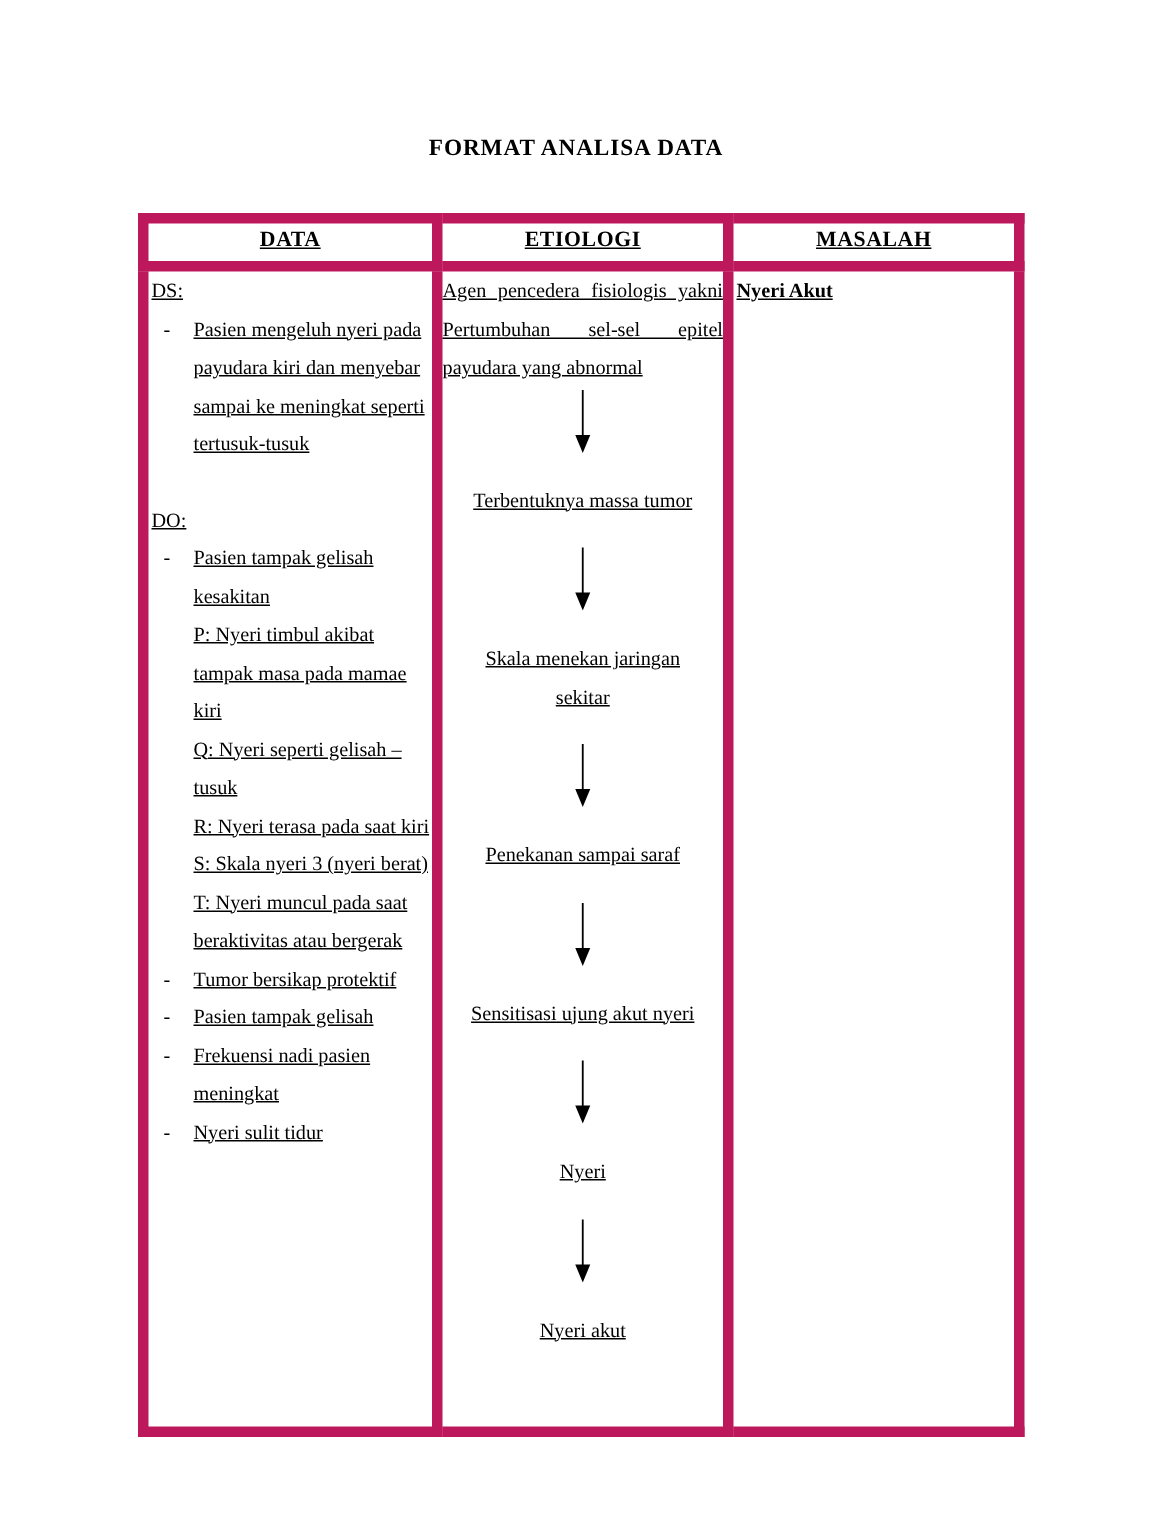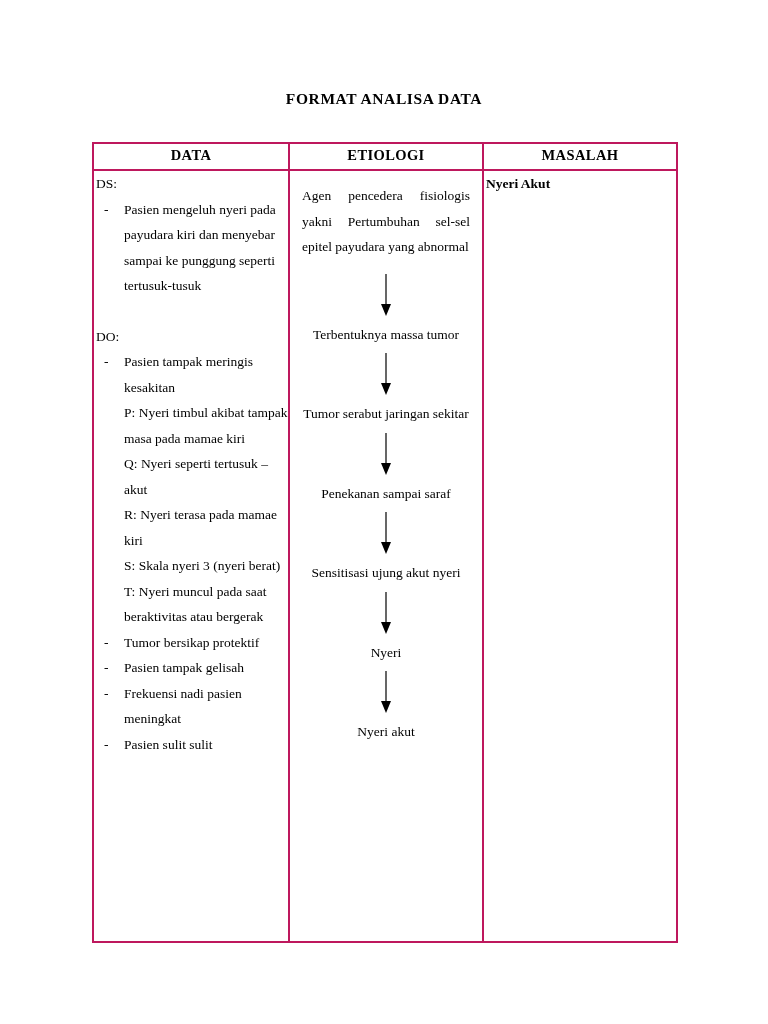--- a/index.html
+++ b/index.html
@@ -34,23 +34,24 @@
   table.analysis {
     position: absolute;
     top: 142px;
     left: 92px;
     width: 584px;
     border-collapse: collapse;
     table-layout: fixed;
   }
   table.analysis th,
   table.analysis td {
-    border: 2px solid #be185d;
+    border: 7px solid #be185d;
     vertical-align: top;
     padding: 0;
+    text-decoration: underline;
   }
   table.analysis th {
     font-size: 14.5px;
     font-weight: bold;
     text-align: center;
     padding: 3px 0 4px 0;
     letter-spacing: 0.4px;
     height: 18px;
   }
   .col-data { width: 196px; }
@@ -84,25 +85,25 @@
   .gap { height: 25px; }
 
   
   .etio {
     font-size: 13.5px;
     line-height: 25.5px;
   }
   .etio .just {
     text-align: justify;
     text-align-last: left;
-    margin: 12px;
+    margin: 0;
   }
   .etio .ctr {
     text-align: center;
-    margin: 4px;
+    margin: 17px;
   }
   .arrow {
     width: 100%;
     height: 46px;
     display: block;
     margin: 0 auto;
   }
   .masalah-txt {
     font-size: 13.5px;
     font-weight: bold;
@@ -131,39 +132,39 @@
         <th>MASALAH</th>
       </tr>
     </thead>
     <tbody>
       <tr>
 
         <td class="cell tall">
           <div class="txt">
             <div class="label-line">DS:</div>
             <ul class="dashlist">
-              <li>Pasien mengeluh nyeri pada payudara kiri dan menyebar sampai ke punggung seperti tertusuk-tusuk</li>
+              <li>Pasien mengeluh nyeri pada payudara kiri dan menyebar sampai ke meningkat seperti tertusuk-tusuk</li>
             </ul>
 
             <div class="gap"></div>
 
             <div class="label-line">DO:</div>
             <ul class="dashlist">
               <li>
-                <span>Pasien tampak meringis kesakitan</span>
+                <span>Pasien tampak gelisah kesakitan</span>
                 <div>P: Nyeri timbul akibat tampak masa pada mamae kiri</div>
-                <div>Q: Nyeri seperti tertusuk – akut</div>
-                <div>R: Nyeri terasa pada mamae kiri</div>
+                <div>Q: Nyeri seperti gelisah – tusuk</div>
+                <div>R: Nyeri terasa pada saat kiri</div>
                 <div>S: Skala nyeri 3 (nyeri berat)</div>
                 <div>T: Nyeri muncul pada saat beraktivitas atau bergerak</div>
               </li>
               <li>Tumor bersikap protektif</li>
               <li>Pasien tampak gelisah</li>
               <li>Frekuensi nadi pasien meningkat</li>
-              <li>Pasien sulit sulit</li>
+              <li>Nyeri sulit tidur</li>
             </ul>
           </div>
         </td>
 
         <td class="cell tall">
           <div class="etio">
 
             <p class="just">Agen pencedera fisiologis yakni Pertumbuhan sel-sel epitel payudara yang abnormal</p>
 
             <svg class="arrow" viewBox="0 0 170 46">
@@ -171,21 +172,21 @@
               <polygon points="85,44 80,32 90,32" fill="#000"></polygon>
             </svg>
 
             <p class="ctr">Terbentuknya massa tumor</p>
 
             <svg class="arrow" viewBox="0 0 170 46">
               <line x1="85" y1="2" x2="85" y2="36" stroke="#000" stroke-width="1.2"></line>
               <polygon points="85,44 80,32 90,32" fill="#000"></polygon>
             </svg>
 
-            <p class="ctr">Tumor serabut jaringan sekitar</p>
+            <p class="ctr">Skala menekan jaringan sekitar</p>
 
             <svg class="arrow" viewBox="0 0 170 46">
               <line x1="85" y1="2" x2="85" y2="36" stroke="#000" stroke-width="1.2"></line>
               <polygon points="85,44 80,32 90,32" fill="#000"></polygon>
             </svg>
 
             <p class="ctr">Penekanan sampai saraf</p>
 
             <svg class="arrow" viewBox="0 0 170 46">
               <line x1="85" y1="2" x2="85" y2="36" stroke="#000" stroke-width="1.2"></line>

